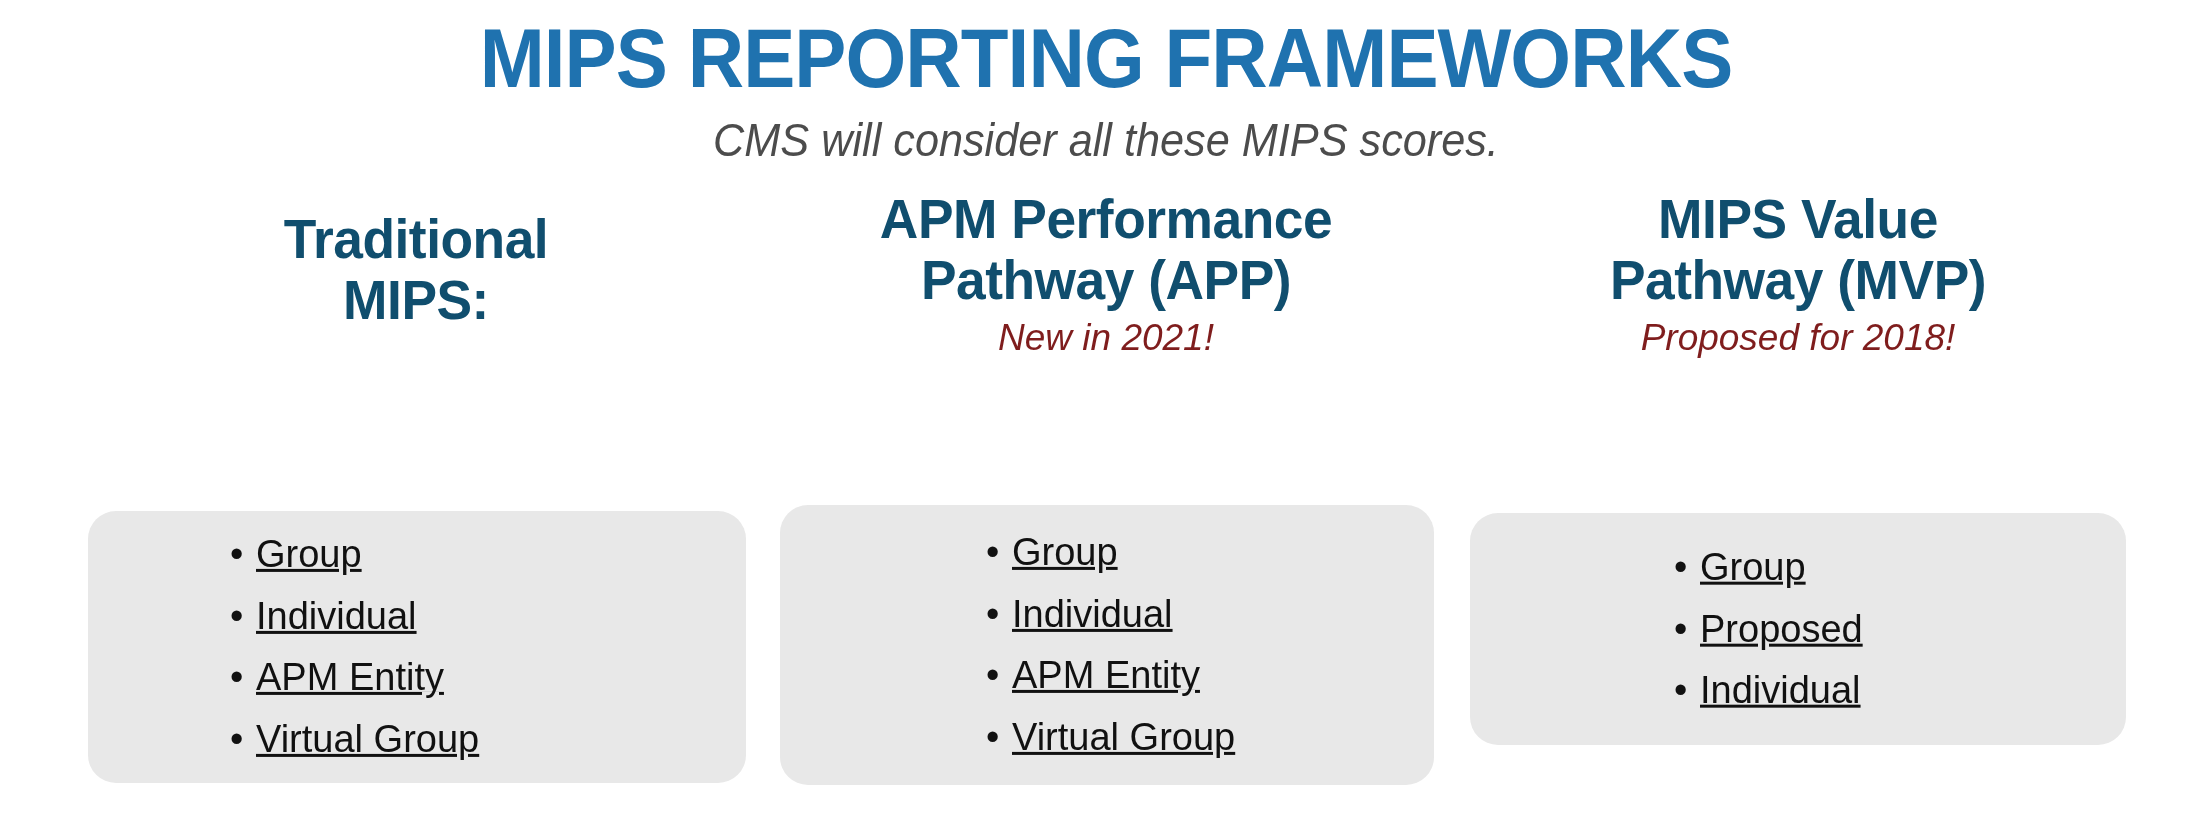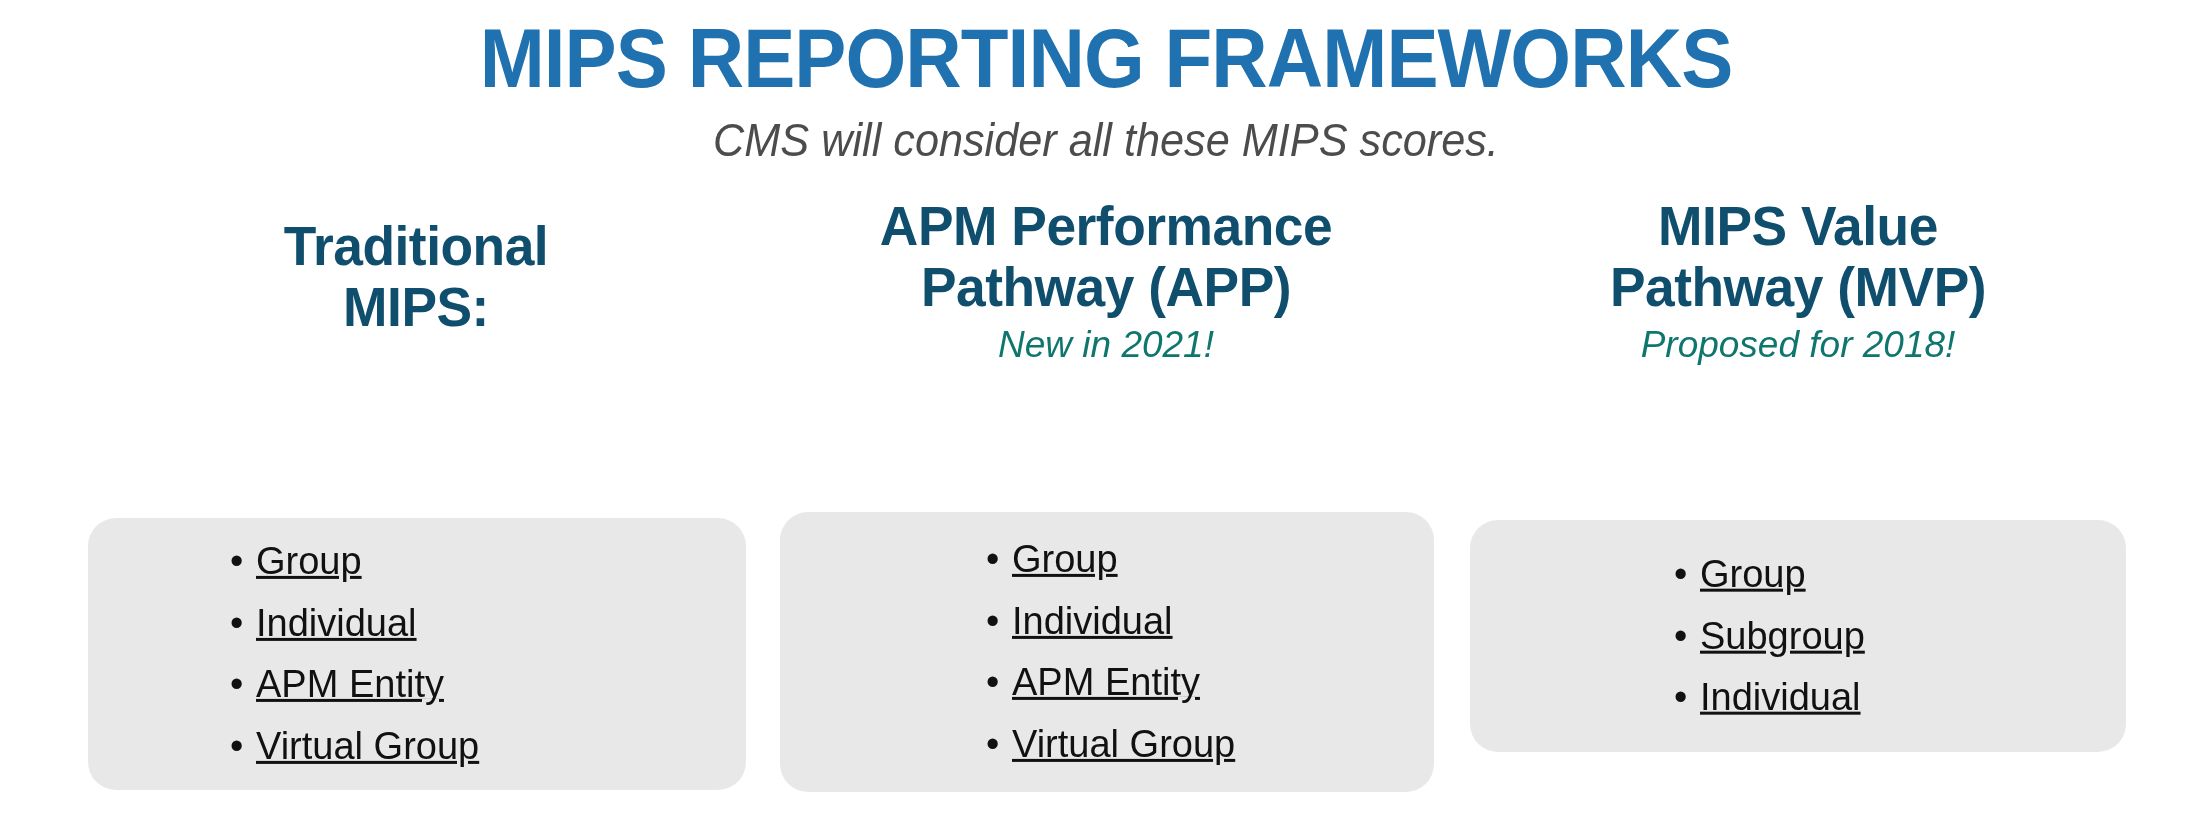--- a/index.html
+++ b/index.html
@@ -55,21 +55,21 @@
     color: #4C4C4C;
     transform: scaleX(0.94);
     transform-origin: center top;
     white-space: nowrap;
   }
 
   
   .columns {
     position: absolute;
     left: 0;
-    top: 196px;
+    top: 189px;
     width: 2212px;
     height: 643px;
   }
 
   .column {
     position: absolute;
     top: 0;
     height: 643px;
   }
   .column.col-0 { left: 60px;   width: 712px; }
@@ -91,21 +91,21 @@
   .column.col-1 .col-heading { padding-top: 0px; }
   .column.col-2 .col-heading { padding-top: 0px; }
 
   .col-note {
     margin: 0;
     padding-top: 8px;
     font-size: 37px;
     line-height: 1.1;
     font-style: italic;
     font-weight: normal;
-    color: #0f766e;
+    color: #7f1d1d;
     text-align: center;
   }
   .col-note.is-empty { visibility: hidden; }
 
   
   .card {
     position: absolute;
     background: #E8E8E8;
     border-radius: 28px;
     box-sizing: border-box;
@@ -221,21 +221,21 @@
       </h2>
       <p class="col-note">Proposed for 2018!</p>
       <div class="card">
         <ul class="bullet-list">
           <li class="bullet-item">
             <span class="bullet-dot">•</span>
             <span class="bullet-text">Group</span>
           </li>
           <li class="bullet-item">
             <span class="bullet-dot">•</span>
-            <span class="bullet-text">Subgroup</span>
+            <span class="bullet-text">Proposed</span>
           </li>
           <li class="bullet-item">
             <span class="bullet-dot">•</span>
             <span class="bullet-text">Individual</span>
           </li>
         </ul>
       </div>
     </div>
 
   </div>

